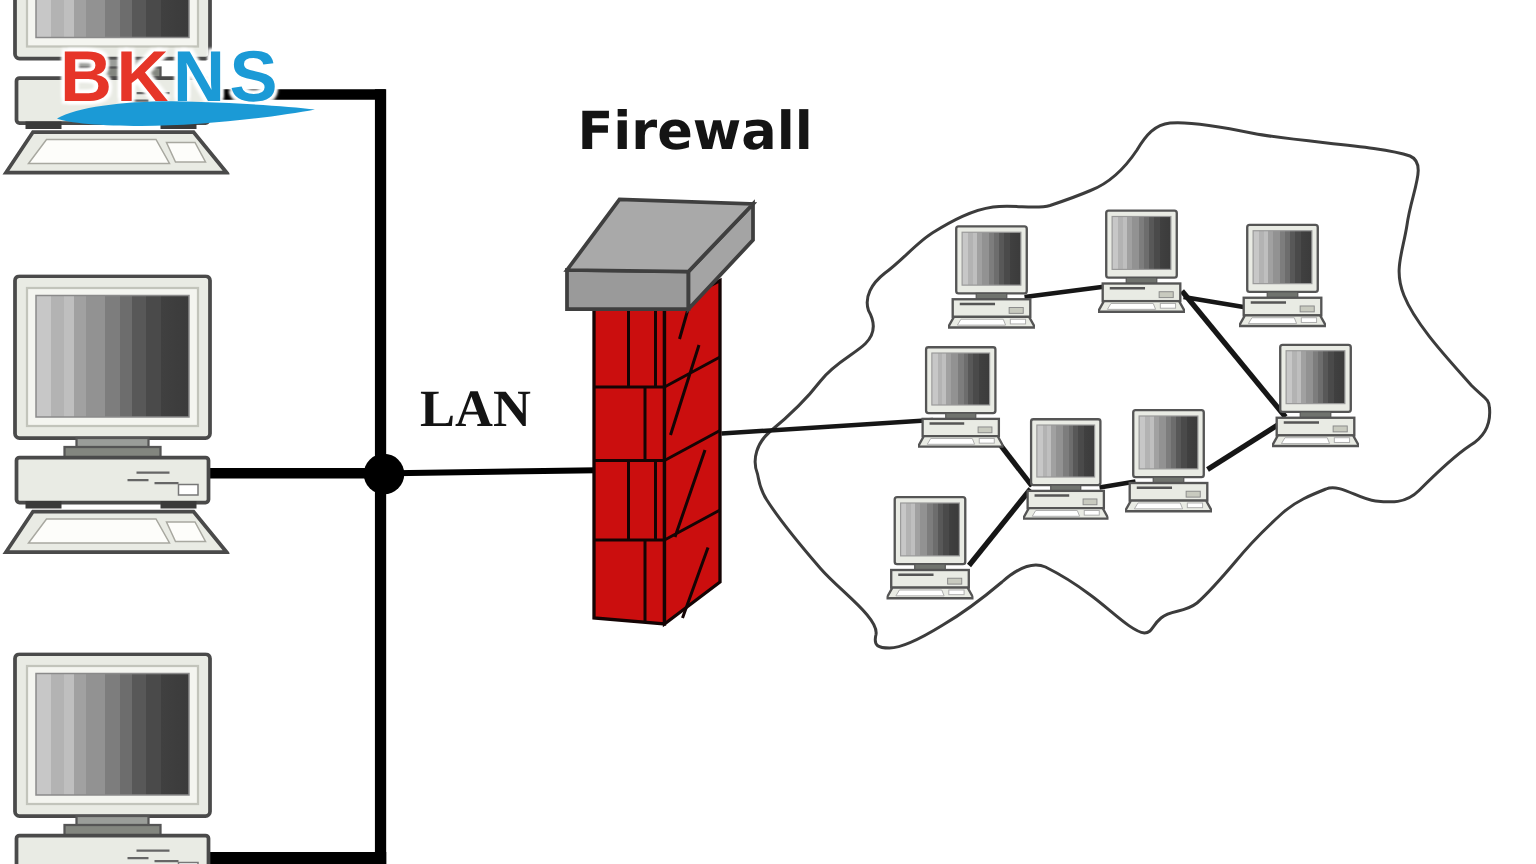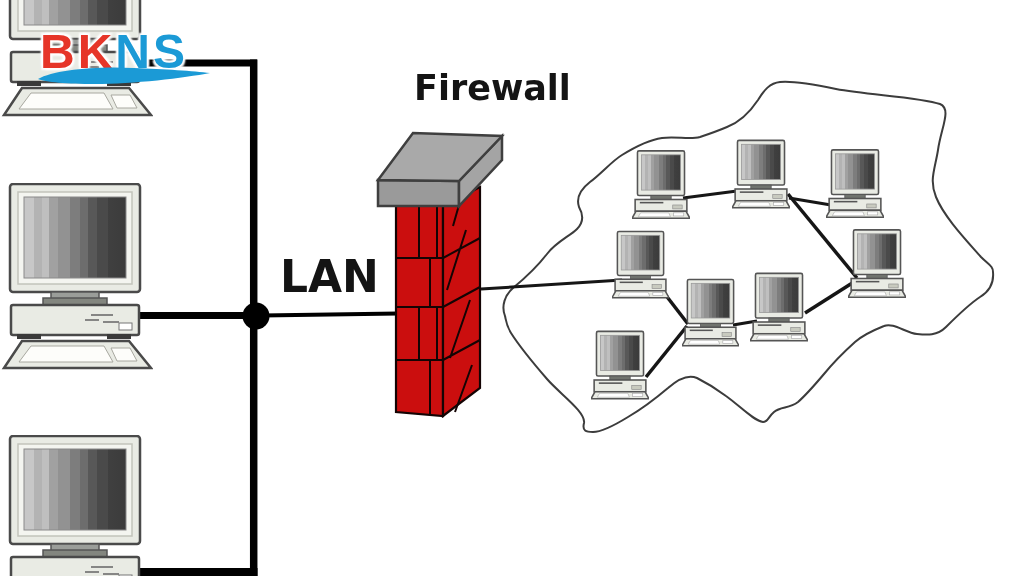--- a/index.html
+++ b/index.html
@@ -28,22 +28,22 @@
   .brick{fill:var(--firewall-brick);}
   .joint{stroke:#140404;stroke-width:2;fill:none;}
   .cap-top{fill:var(--firewall-cap-top);}
   .cap-front{fill:var(--firewall-cap-front);}
   .cap-side{fill:var(--firewall-cap-side);}
   .body{fill:var(--computer-body);}
   .label{
     position:absolute;font-weight:bold;color:var(--label-color);
     line-height:1;white-space:nowrap;letter-spacing:0;
   }
-  .label-firewall{left:385px;top:71px;font-size:35px;margin-left:29px;}
-  .label-lan{left:280px;top:255px;font-size:44px;}
+  .label-firewall{left:385px;top:71px;font-size:35px;}
+  .label-lan{left:280px;top:255px;font-size:35px;font-family:Liberation Serif, serif;}
   .label-wan{left:700px;top:207px;font-size:40px;}
   .logo{
     position:absolute;left:40px;top:28px;width:190px;height:62px;
     font-family:"Liberation Sans",sans-serif;font-weight:bold;
     font-size:48px;line-height:1;letter-spacing:3px;
     text-shadow:0 0 3px #fff,0 0 3px #fff,2px 2px 2px #fff,-2px 2px 2px #fff,2px -2px 2px #fff,-2px -2px 2px #fff;
   }
   .logo-red{color:var(--logo-red);}
   .logo-blue{color:var(--logo-blue);}
   .swoosh-svg{position:absolute;left:-6px;top:36px;width:180px;height:24px;}

